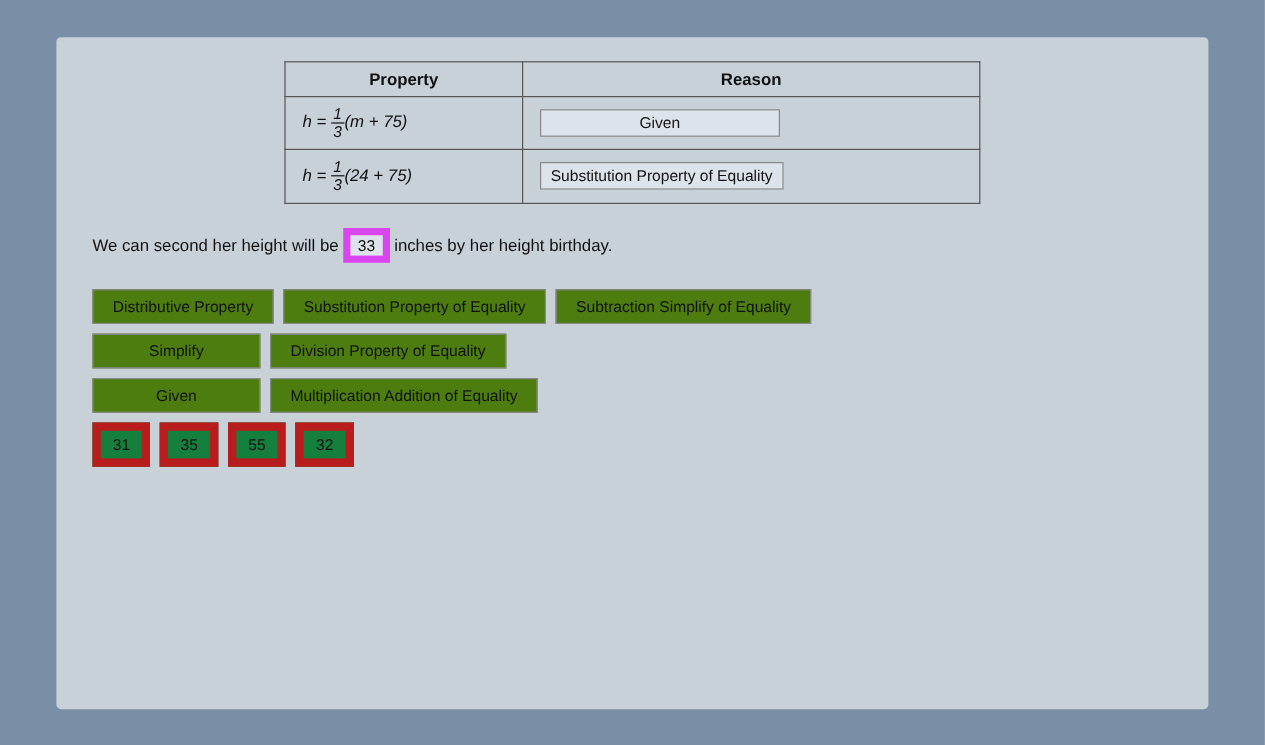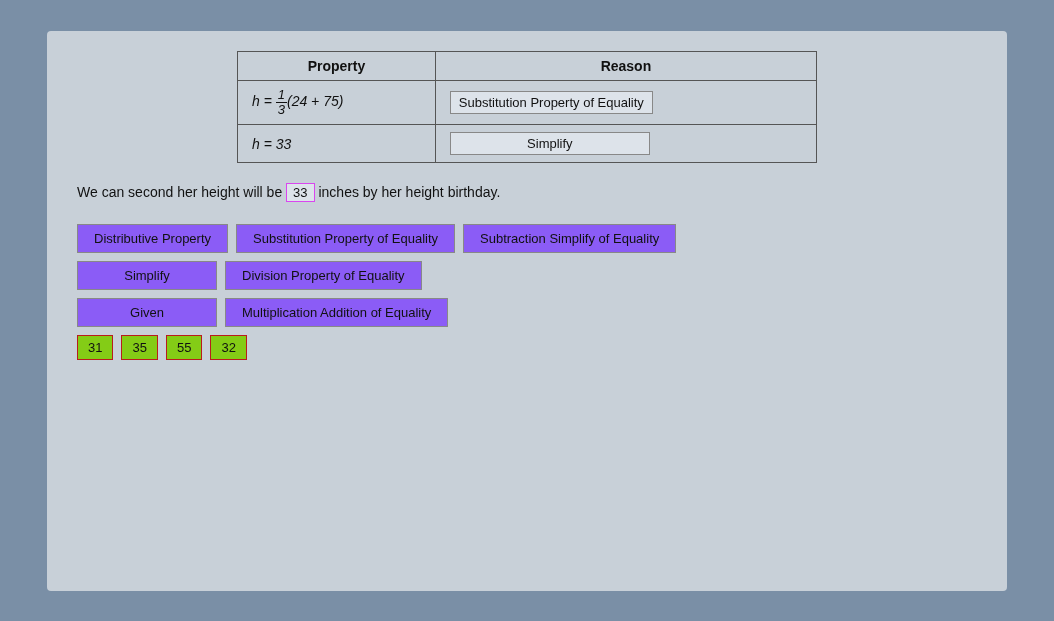--- a/index.html
+++ b/index.html
@@ -57,51 +57,51 @@
     .math-text {
       font-style: italic;
     }
     
     .summary {
       font-size: 14px;
       margin-bottom: 22px;
       margin-top: 4px;
     }
     .summary .boxed-num {
-      border: 1px solid #d946ef;
+      border: 6px solid #d946ef;
       background: #dde3ea;
       display: inline-block;
       padding: 1px 6px;
       font-size: 13px;
     }
     
     .answer-bank {
       display: flex;
       flex-direction: column;
       gap: 8px;
     }
     .answer-row {
       display: flex;
       flex-direction: row;
       gap: 8px;
       align-items: center;
     }
     .answer-chip {
       border: 1px solid #888;
-      background: #8b5cf6;
+      background: #4d7c0f;
       padding: 6px 16px;
       font-size: 13px;
       cursor: pointer;
       min-width: 140px;
       text-align: center;
     }
     
     .num-chip {
-      border: 1px solid #b91c1c;
-      background: #84cc16;
+      border: 7px solid #b91c1c;
+      background: #15803d;
       padding: 4px 10px;
       font-size: 13px;
       cursor: pointer;
       min-width: 36px;
       text-align: center;
       display: inline-block;
     }
     .fraction {
       display: inline-flex;
       flex-direction: column;
@@ -119,43 +119,46 @@
 
   <table class="proof-table">
     <thead>
       <tr>
         <th>Property</th>
         <th>Reason</th>
       </tr>
     </thead>
     <tbody>
 
+      <tr>
+        <td>
+          <span class="math-text"><i>h</i> = <span class="fraction">
+                <span class="num">1</span>
+                <span class="den">3</span>
+              </span>(<i>m</i> + 75)</span>
+        </td>
+        <td class="reason-cell">
+          <span class="input-box">Given</span>
+        </td>
+      </tr>
 
 
       <tr>
         <td>
           <span class="math-text"><i>h</i> = <span class="fraction">
                 <span class="num">1</span>
                 <span class="den">3</span>
               </span>(24 + 75)</span>
         </td>
         <td class="reason-cell">
           <span class="input-box">Substitution Property of Equality</span>
         </td>
       </tr>
 
 
-      <tr>
-        <td>
-          <span class="math-text"><i>h</i> = 33</span>
-        </td>
-        <td class="reason-cell">
-          <span class="input-box">Simplify</span>
-        </td>
-      </tr>
     </tbody>
   </table>
 
   <div class="summary">
     <span>We can second her height will be</span>
     <span class="boxed-num">33</span>
     <span>inches by her height birthday.</span>
   </div>
 
   <div class="answer-bank">

